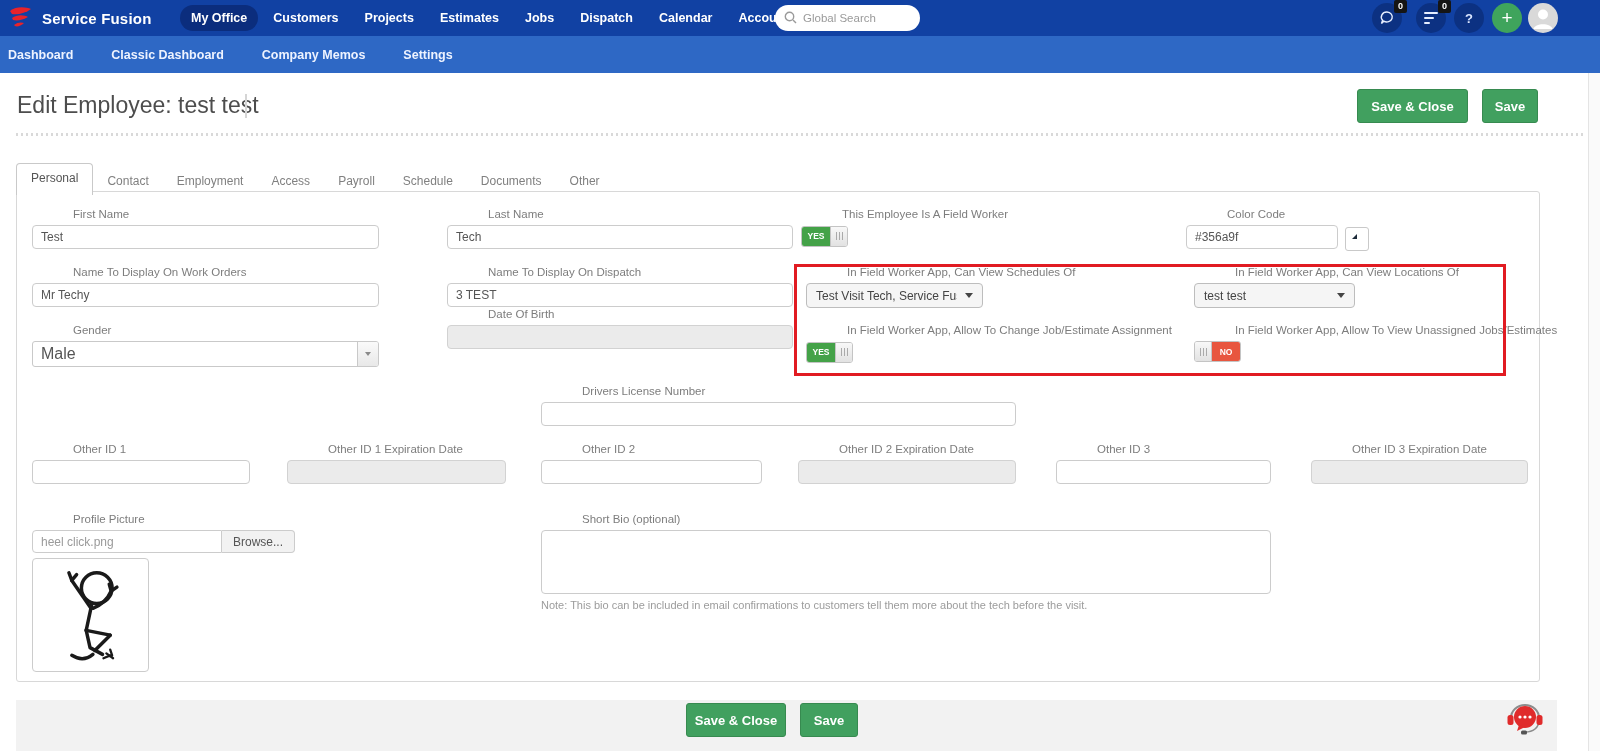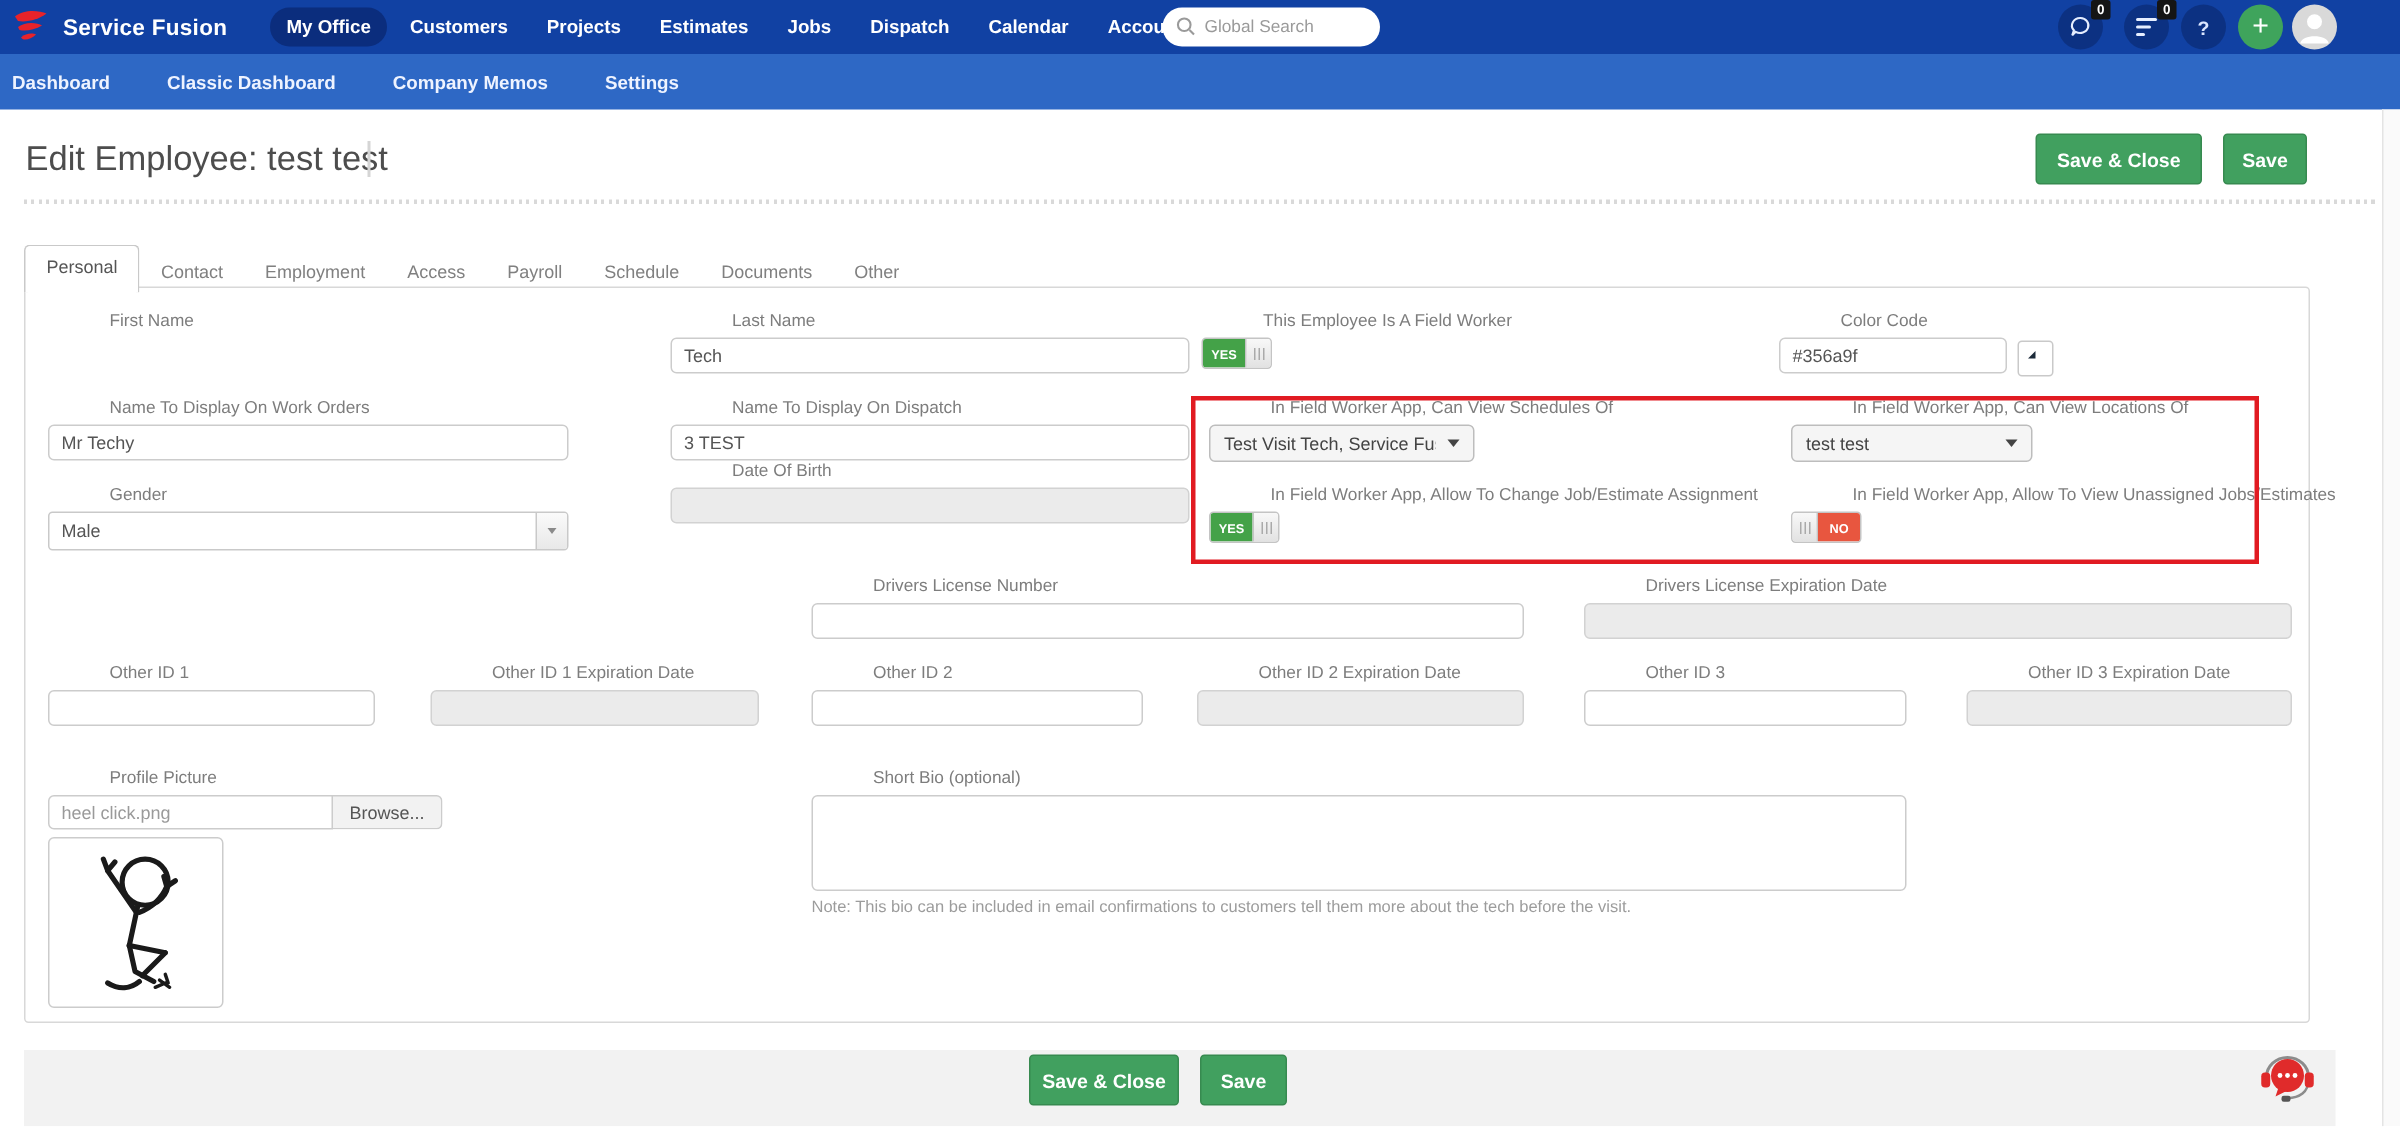--- a/index.html
+++ b/index.html
@@ -57,21 +57,21 @@
   .tg-handle { width:17px; background:linear-gradient(#f8f8f8,#e2e2e2); position:relative; border-left:1px solid #c4c4c4; }
   .toggle.off .tg-handle { border-left:0; border-right:1px solid #c4c4c4; }
   .tg-handle::before { content:""; position:absolute; left:50%; top:50%; width:1px; height:8px; margin:-4px 0 0 0; background:#aaa; box-shadow:-3px 0 #aaa,3px 0 #aaa; }
 
   
   .dd { display:flex; align-items:center; justify-content:space-between; height:25px; background:#f5f5f5; border:1px solid #bdbdbd; border-radius:4px; padding:0 9px; font-size:12px; color:#444; cursor:pointer; font-family:inherit; }
   .caret { width:0; height:0; border-left:4px solid transparent; border-right:4px solid transparent; border-top:5px solid #444; margin-left:8px; }
 
   
   .sel { display:flex; height:26px; border:1px solid #c9c9c9; border-radius:3px; background:#fff; overflow:hidden; cursor:pointer; }
-  .sel-value { flex:1; display:flex; align-items:center; padding:0 8px; font-size:12px; color:#555; }
+  .sel-value { flex:1; display:flex; align-items:center; padding:0 8px; font-size:16px; color:#555; }
   .sel-btn { width:21px; background:linear-gradient(#fafafa,#e8e8e8); border-left:1px solid #c9c9c9; display:flex; align-items:center; justify-content:center; }
   .sel-btn .caret { border-left-width:3.5px; border-right-width:3.5px; border-top-width:4px; border-top-color:#8a8a8a; margin:0; }
 
   
   .swatch-btn { position:absolute; width:24px; height:24px; border:1px solid #c9c9c9; border-radius:3px; background:#fff; padding:2px; cursor:pointer; }
   .swatch-inner { width:100%; height:100%; border-radius:1px; position:relative; }
   .swatch-inner::after { content:""; position:absolute; right:0; bottom:0; border-left:5px solid transparent; border-bottom:5px solid #1c2b3a; }
 
   
   .highlight-box { position:absolute; left:777px; top:72px; width:712px; height:112px; border:3px solid #e11b22; pointer-events:none; z-index:2; }
@@ -174,20 +174,21 @@
     <div class="tab">Documents</div>
     <div class="tab">Other</div>
   </div>
 
   <div class="panel">
 
     <div class="highlight-box"></div>
 
     <div class="field" style="left:15px;top:16px;width:347px;">
       <label>First Name</label>
+      <input class="txt" value="Test" style="">
     </div>
     <div class="field" style="left:430px;top:16px;width:346px;">
       <label>Last Name</label>
       <input class="txt" value="Tech" style="">
     </div>
     <div class="field" style="left:784px;top:16px;">
       <label>This Employee Is A Field Worker</label>
       <div class="toggle on">
         <span class="tg-label">YES</span>
         <span class="tg-handle"></span>
@@ -248,24 +249,20 @@
       <label>In Field Worker App, Allow To View Unassigned Jobs/Estimates</label>
       <div class="toggle off">
         <span class="tg-handle"></span>
         <span class="tg-label">NO</span>
       </div>
     </div>
 
     <div class="field" style="left:524px;top:193px;width:475px;">
       <label>Drivers License Number</label>
       <input class="txt" value="" style="">
-    </div>
-    <div class="field" style="left:1039px;top:193px;width:472px;">
-      <label>Drivers License Expiration Date</label>
-      <input class="txt" disabled="" value="" style="">
     </div>
 
     <div class="field" style="left:15px;top:251px;width:218px;">
       <label>Other ID 1</label>
       <input class="txt" value="" style="">
     </div>
     <div class="field" style="left:270px;top:251px;width:219px;">
       <label>Other ID 1 Expiration Date</label>
       <input class="txt" disabled="" value="" style="">
     </div>

